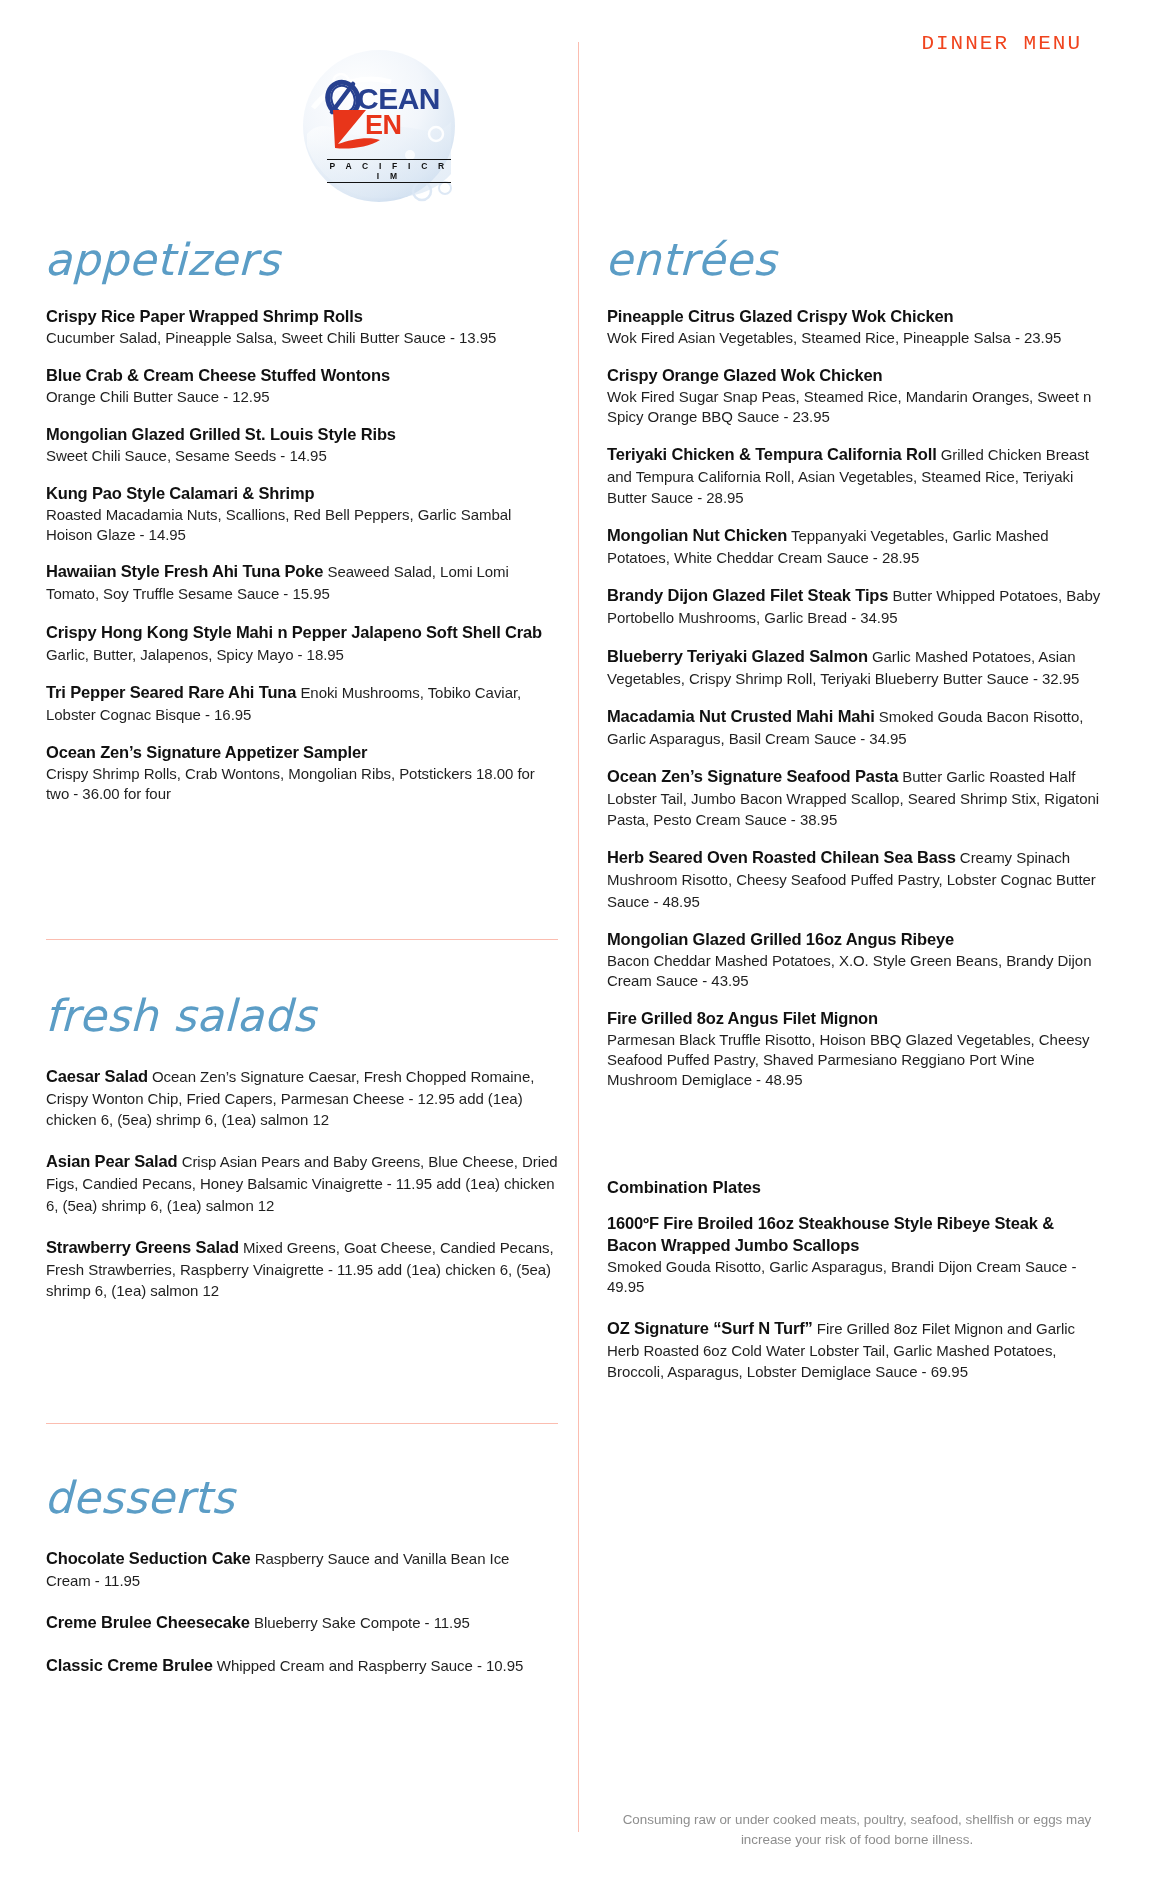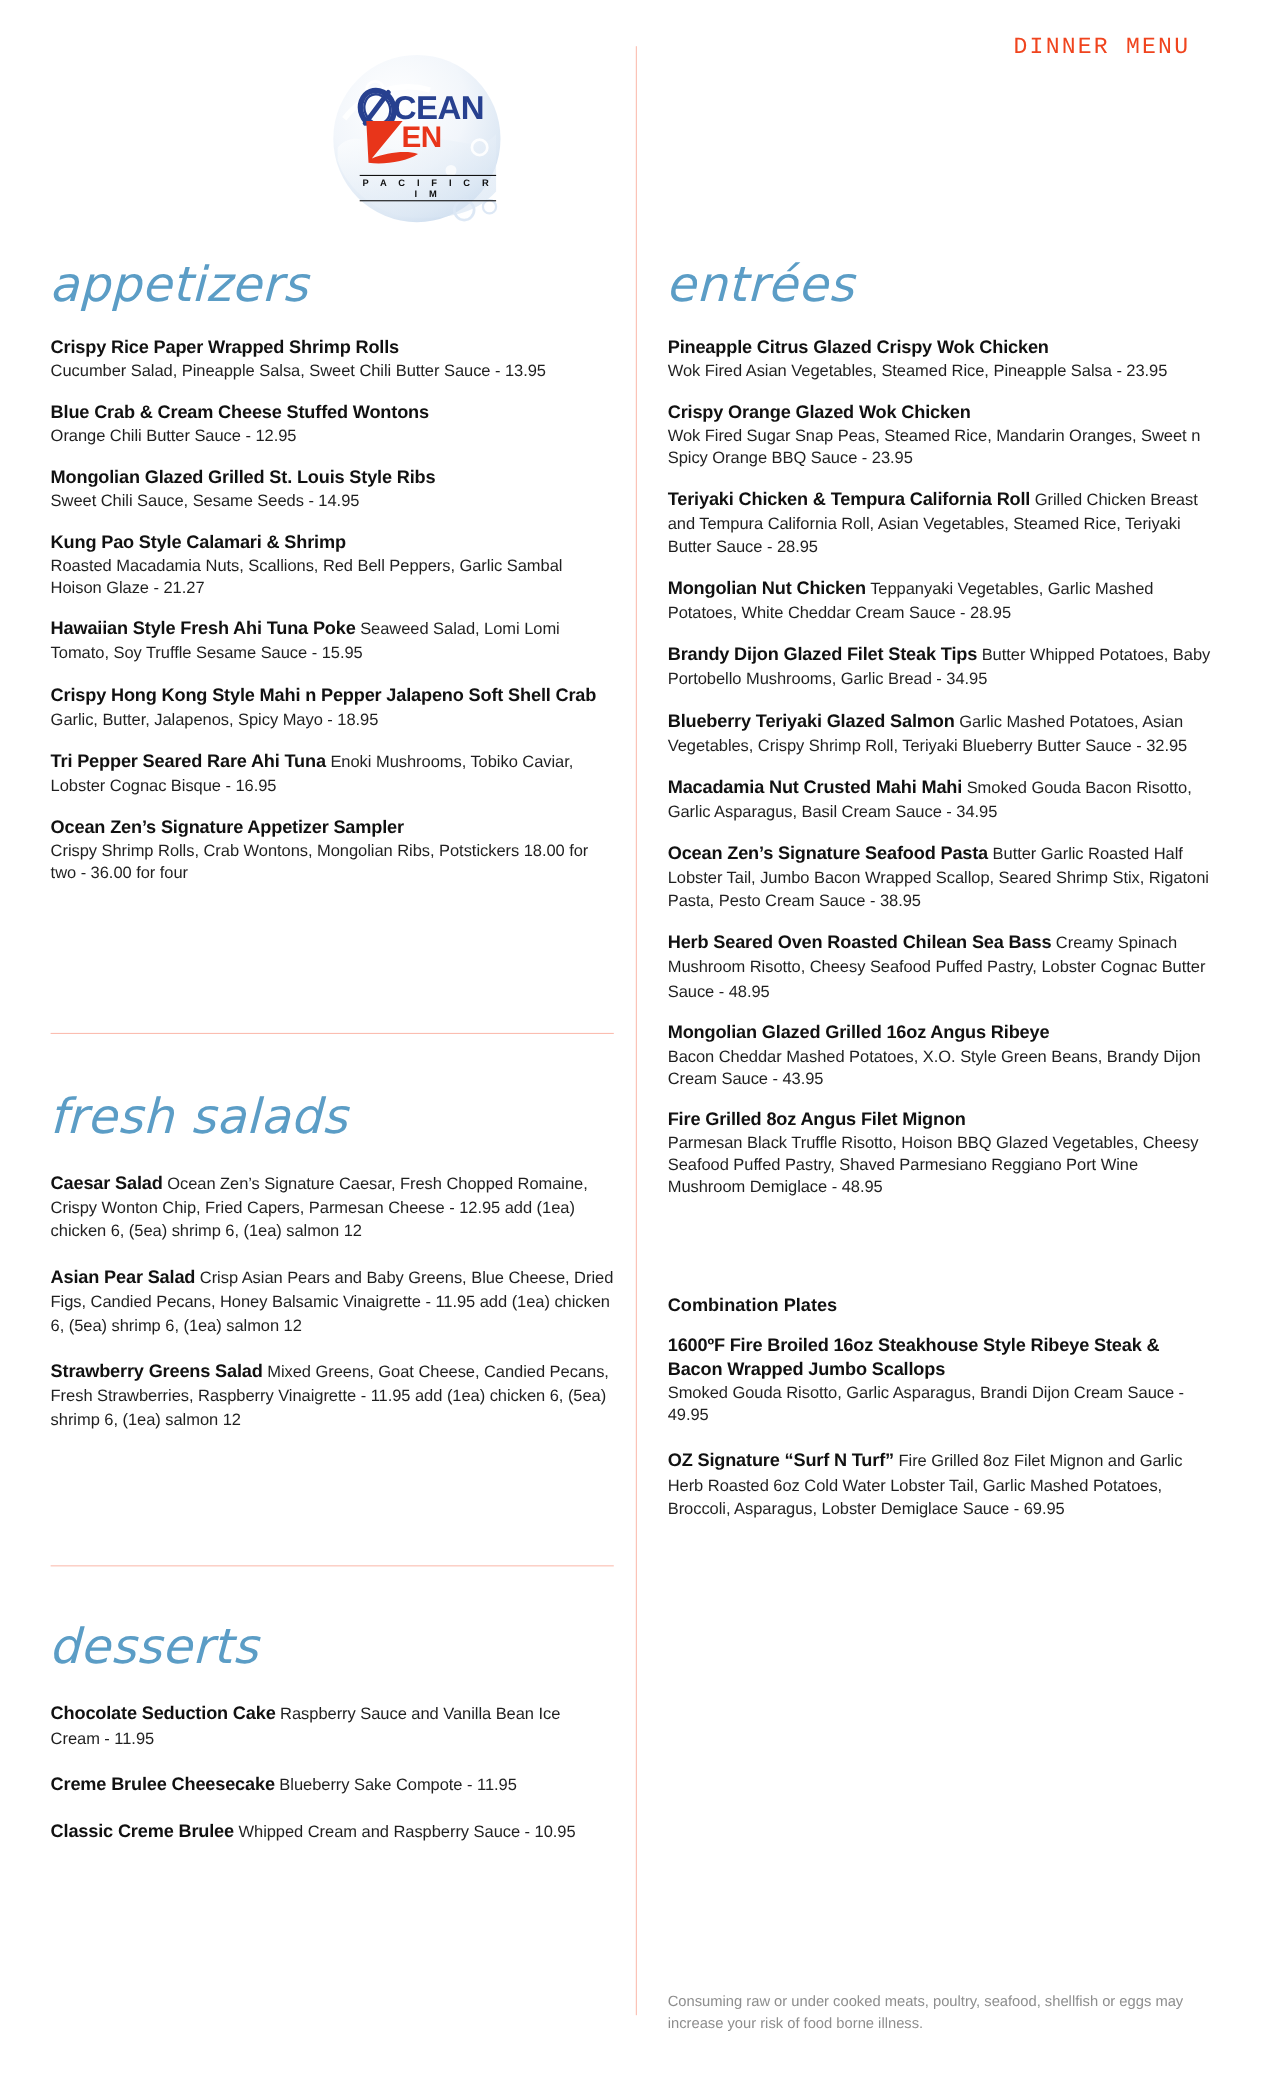--- a/index.html
+++ b/index.html
@@ -184,20 +184,21 @@
     color: #111;
     margin-bottom: 16px;
   }
 
   
   .disclaimer {
     position: absolute;
     left: 607px;
     top: 1810px;
     width: 500px;
+    text-align: center;
     color: #8e8e8e;
     font-size: 13.4px;
     line-height: 1.5;
   }
 </style>
 </head>
 <body>
 
 <div class="menu-header">
 
@@ -264,21 +265,21 @@
     <div class="menu-item block">
       <span class="item-name">Blue Crab &amp; Cream Cheese Stuffed Wontons</span>
       <span class="item-desc">Orange Chili Butter Sauce - 12.95</span>
     </div>
     <div class="menu-item block">
       <span class="item-name">Mongolian Glazed Grilled St. Louis Style Ribs</span>
       <span class="item-desc">Sweet Chili Sauce, Sesame Seeds - 14.95</span>
     </div>
     <div class="menu-item block">
       <span class="item-name">Kung Pao Style Calamari &amp; Shrimp</span>
-      <span class="item-desc">Roasted Macadamia Nuts, Scallions, Red Bell Peppers, Garlic Sambal Hoison Glaze - 21.27</span>
+      <span class="item-desc">Roasted Macadamia Nuts, Scallions, Red Bell Peppers, Garlic Sambal Hoison Glaze - 14.95</span>
     </div>
     <div class="menu-item inline">
       <span class="item-name">Hawaiian Style Fresh Ahi Tuna Poke</span><span class="item-desc"> Seaweed Salad, Lomi Lomi Tomato, Soy Truffle Sesame Sauce - 15.95</span>
     </div>
     <div class="menu-item inline">
       <span class="item-name">Crispy Hong Kong Style Mahi n Pepper Jalapeno Soft Shell Crab</span><span class="item-desc"> Garlic, Butter, Jalapenos, Spicy Mayo - 18.95</span>
     </div>
     <div class="menu-item inline">
       <span class="item-name">Tri Pepper Seared Rare Ahi Tuna</span><span class="item-desc"> Enoki Mushrooms, Tobiko Caviar, Lobster Cognac Bisque - 16.95</span>
     </div>

